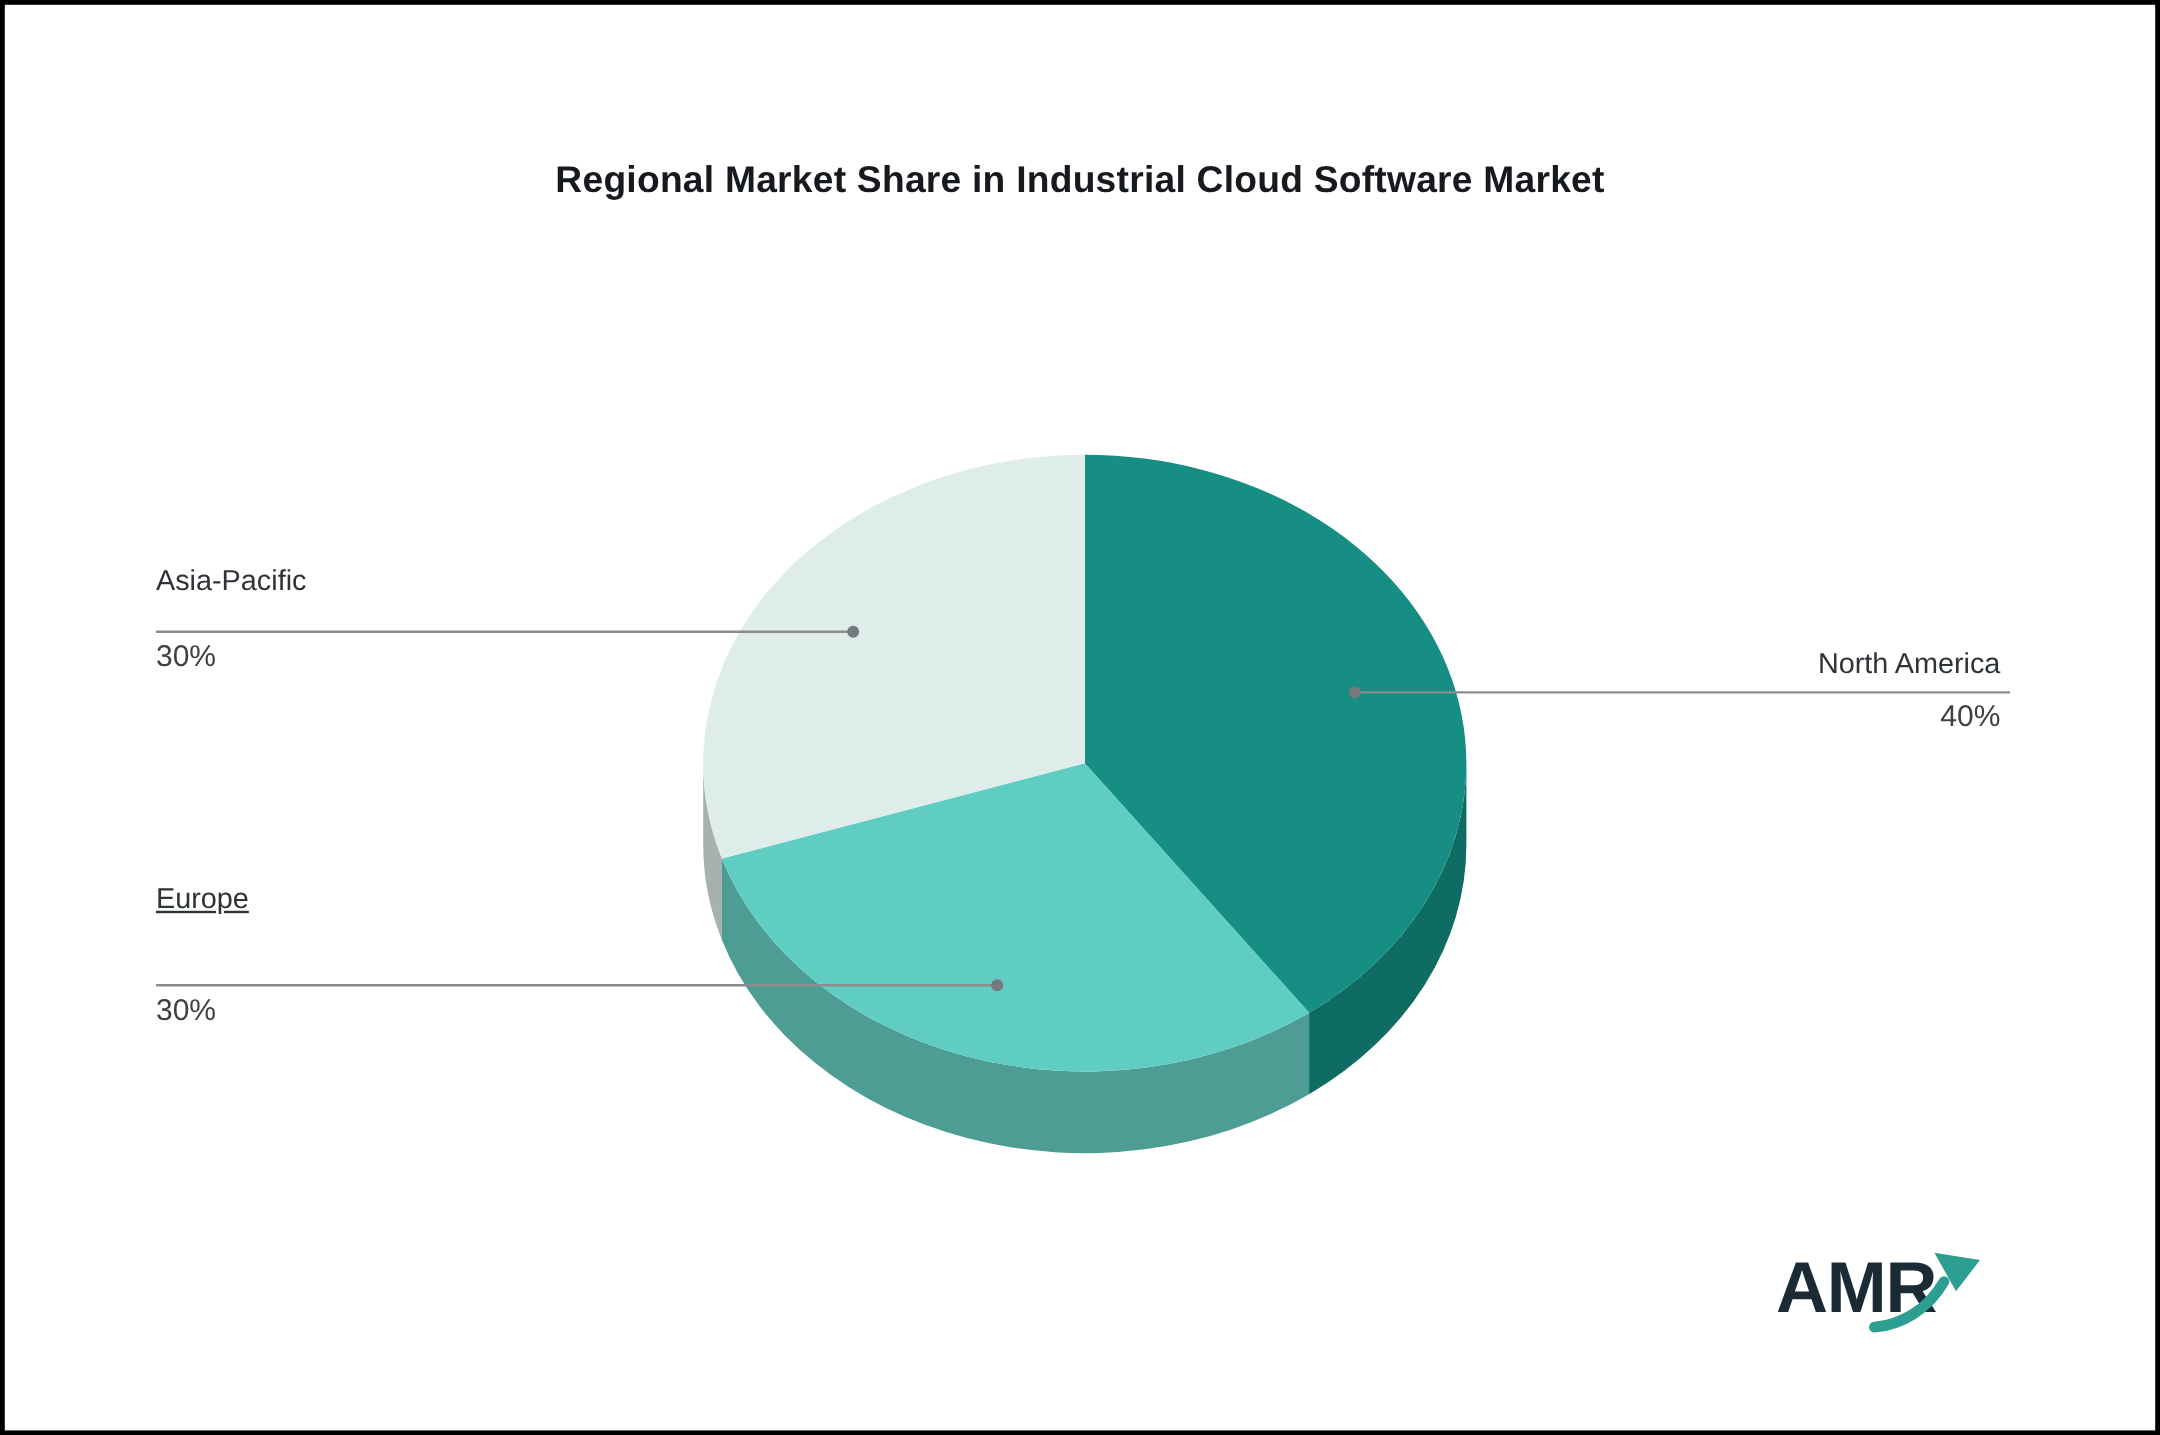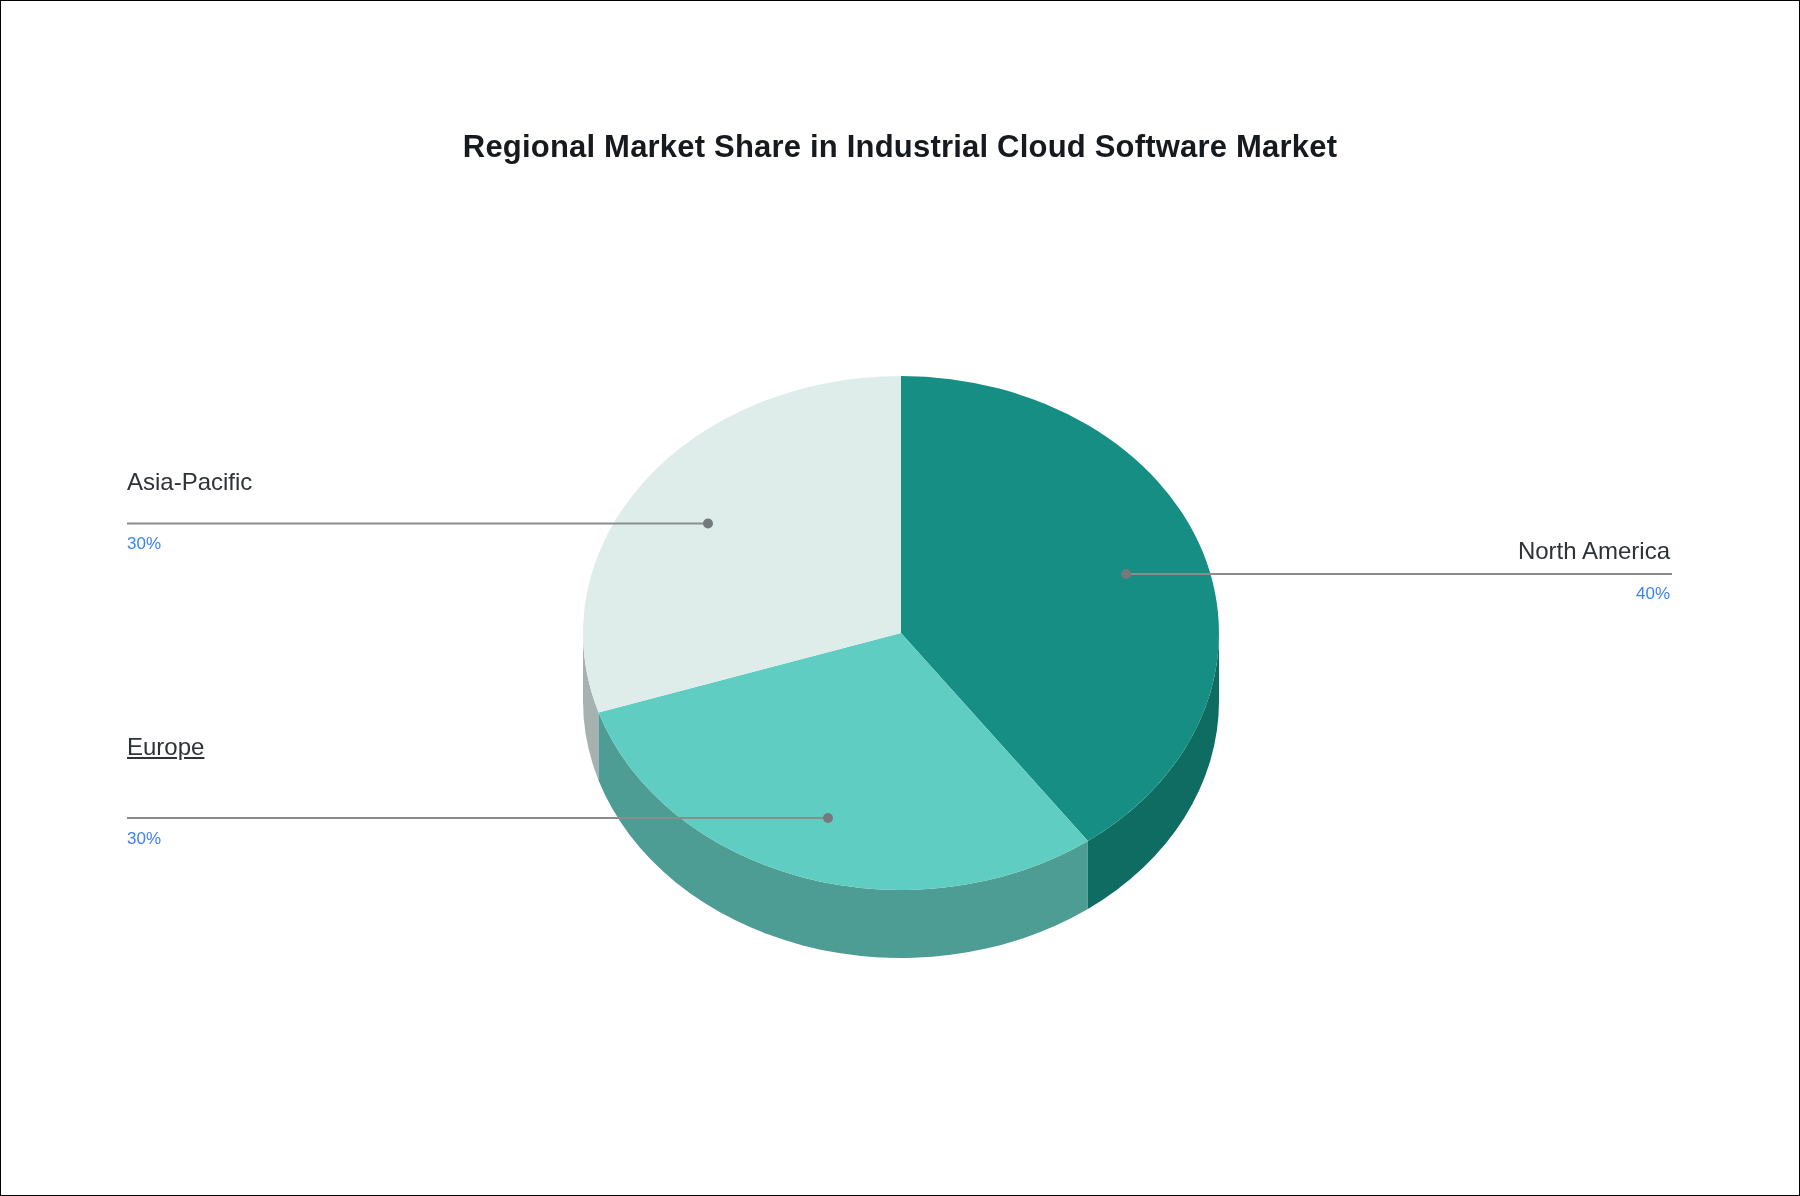--- a/index.html
+++ b/index.html
@@ -2,21 +2,21 @@
 <html><head>
 <meta charset="utf-8">
 <style>
   * { margin: 0; padding: 0; box-sizing: border-box; }
   html, body { background: #ffffff; }
   .page {
     position: relative;
     width: 1800px;
     height: 1196px;
     background: #ffffff;
-    border: 1px solid #000000;
+    border: 4px solid #000000;
     font-family: "Liberation Sans", "DejaVu Sans", sans-serif;
     overflow: hidden;
   }
   .title {
     position: absolute;
     top: 128px; left: 0;
     width: 100%;
     text-align: center;
     font-size: 31px;
     font-weight: bold;
@@ -38,23 +38,23 @@
   }
   .callout-name {
     position: absolute;
     font-size: 24px;
     line-height: 28px;
     color: #2e3338;
     white-space: nowrap;
   }
   .callout-pct {
     position: absolute;
-    font-size: 17px;
+    font-size: 25px;
     line-height: 28px;
-    color: #3b82f6;
+    color: #404040;
     white-space: nowrap;
   }
   .align-right { text-align: left; }
   .logo {
     position: absolute;
     left: 1476px;
     top: 1034px;
     width: 220px;
     height: 90px;
   }
@@ -106,14 +106,21 @@
 
   <div class="callout-name" style="left:126px; top:467px;">Asia-Pacific</div>
   <div class="callout-pct" style="left:126px; top:529px;">30%</div>
 
   <div class="callout-name" style="left:126px; top:732px;text-decoration:underline;">Europe</div>
   <div class="callout-pct" style="left:126px; top:824px;">30%</div>
 
   <div class="callout-name align-right" style="right:129px; top:536px;">North America</div>
   <div class="callout-pct align-right" style="right:129px; top:579px;">40%</div>
 
+  <div class="logo">
+    <span class="logo-text">AMR</span>
+    <svg class="logo-arrow" width="105" height="80" viewBox="0 0 105 80">
+      <path d="M8,72 C30,70 52,58 66,34" stroke="#2d9e92" stroke-width="9" fill="none" stroke-linecap="round"></path>
+      <polygon points="58,10 96,16 76,42" fill="#2d9e92"></polygon>
+    </svg>
+  </div>
 
 </div>
 
 </body></html>

